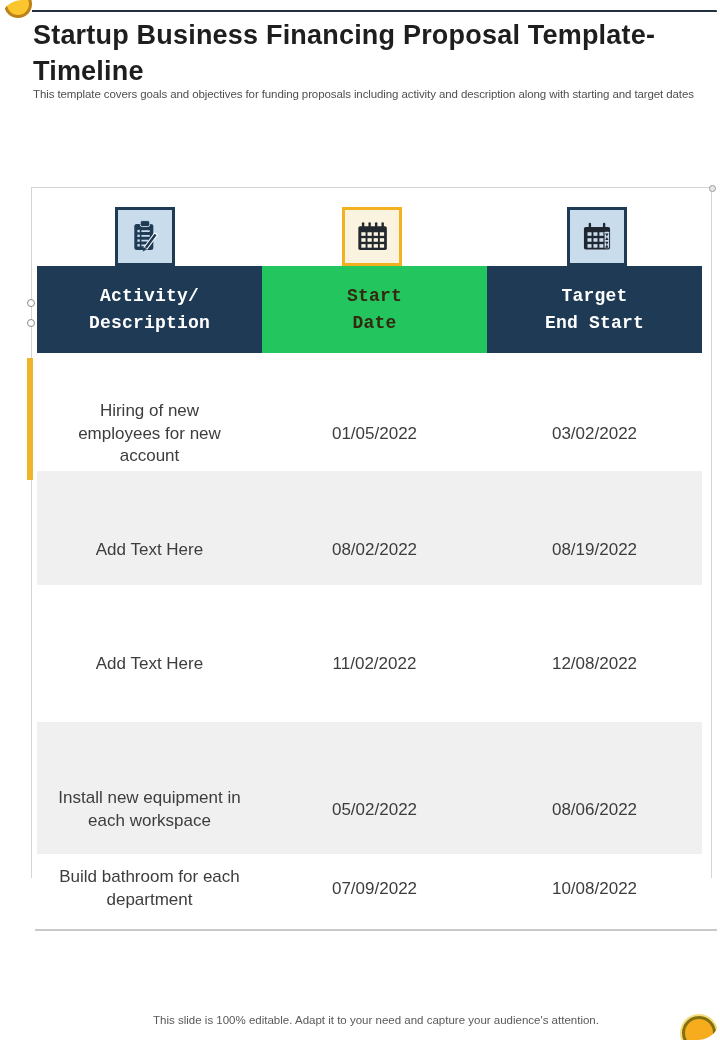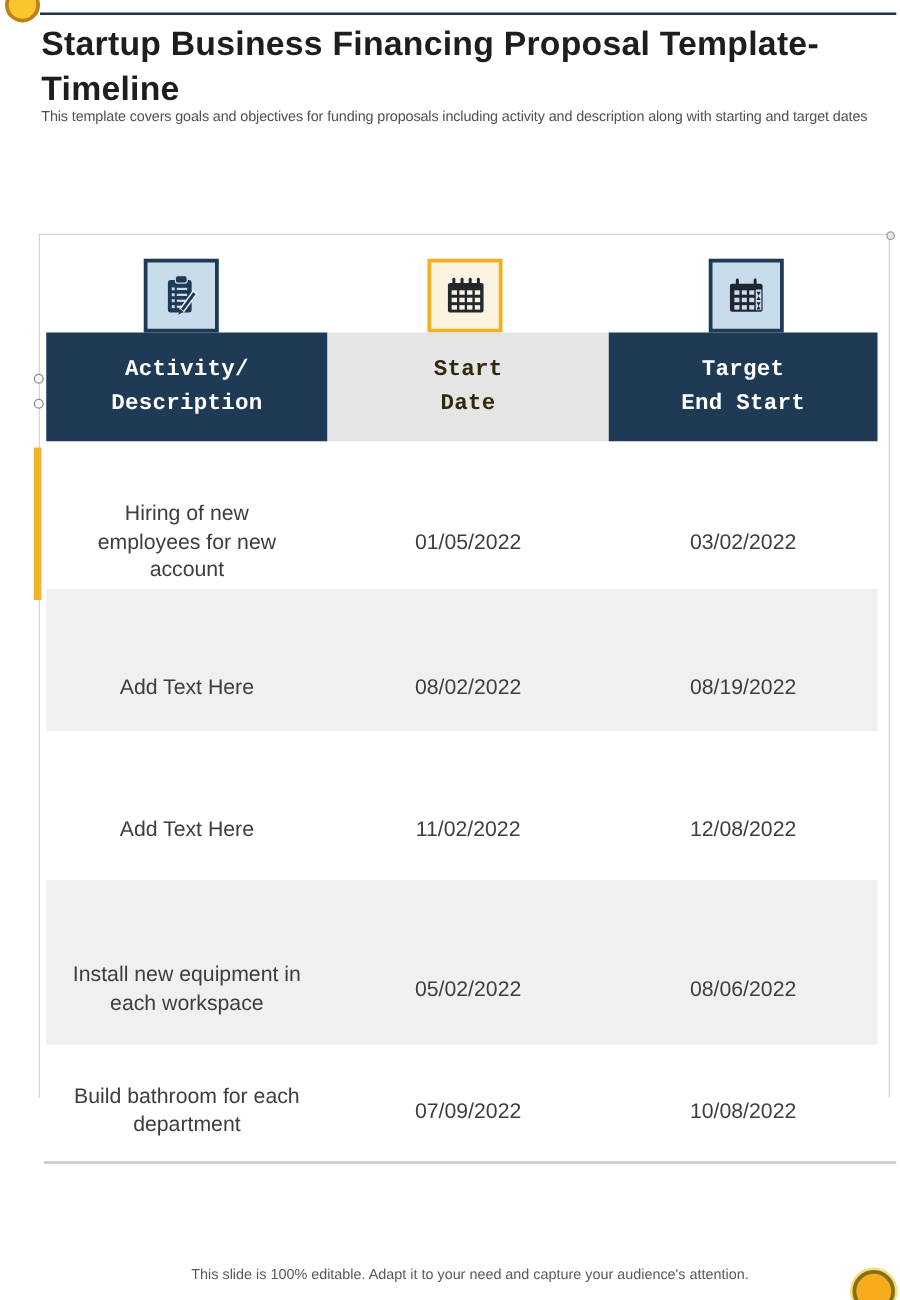--- a/index.html
+++ b/index.html
@@ -3,21 +3,21 @@
 <meta charset="utf-8">
 <style>
   * { margin:0; padding:0; box-sizing:border-box; }
   html,body { width:720px; height:1040px; }
   body {
     font-family:"Liberation Sans", sans-serif;
     background:#ffffff;
     position:relative;
     overflow:hidden;
   }
-  .slide { position:absolute; inset:0; background:#fff; overflow:hidden; }
+  .slide { position:absolute; inset:0; background:#fff; overflow:hidden;border-radius:22px; }
 
   
   .circle-tl {
     position:absolute; left:4px; top:-10px; width:28px; height:28px;
     border-radius:50%; background:#FBC52D; border:3px solid #BE8019;
   }
   .circle-br {
     position:absolute; left:682px; top:1016px; width:34px; height:34px;
     border-radius:50%; background:#F6AC1D; border:3px solid #837012;
     box-shadow:0 0 0 2px #F6DC7A;
@@ -63,21 +63,21 @@
   .thead {
     position:absolute; left:37px; top:266px; width:665px; height:87px;
     display:flex;
   }
   .th {
     display:flex; align-items:center; justify-content:center;
     font-weight:800; font-size:18px; line-height:1.45;
     text-align:center; white-space:pre-line; letter-spacing:0.2px;font-family:Liberation Mono, monospace;
   }
   .th.navy { background:#1E3A55; color:#FFFFFF; }
-  .th.yellow { background:#e5e5e5; color:#33290F; }
+  .th.yellow { background:#22c55e; color:#33290F; }
   .c1 { width:225px; } .c2 { width:225px; } .c3 { width:215px; }
 
   
   .trow {
     position:absolute; left:37px; width:665px; display:flex;
   }
   .trow.shaded { background:#F0F0F0; }
   .td {
     display:flex; align-items:center; justify-content:center;
     font-size:17px; color:#3D3D3D; text-align:center; line-height:1.35;margin-top:44px;
@@ -215,21 +215,21 @@
   </div>
 
   <div class="trow" style="top:585px;height:115px">
     <div class="td activity c1">
         <span>Add Text Here</span>
       </div>
     <div class="td date c2">11/02/2022</div>
     <div class="td date c3">12/08/2022</div>
   </div>
 
-  <div class="trow shaded" style="top:704px;height:132px">
+  <div class="trow shaded" style="top:722px;height:132px">
     <div class="td activity c1">
         <span>Install new equipment in
 each workspace</span>
       </div>
     <div class="td date c2">05/02/2022</div>
     <div class="td date c3">08/06/2022</div>
   </div>
 
   <div class="trow" style="top:811px;height:112px">
     <div class="td activity c1">

